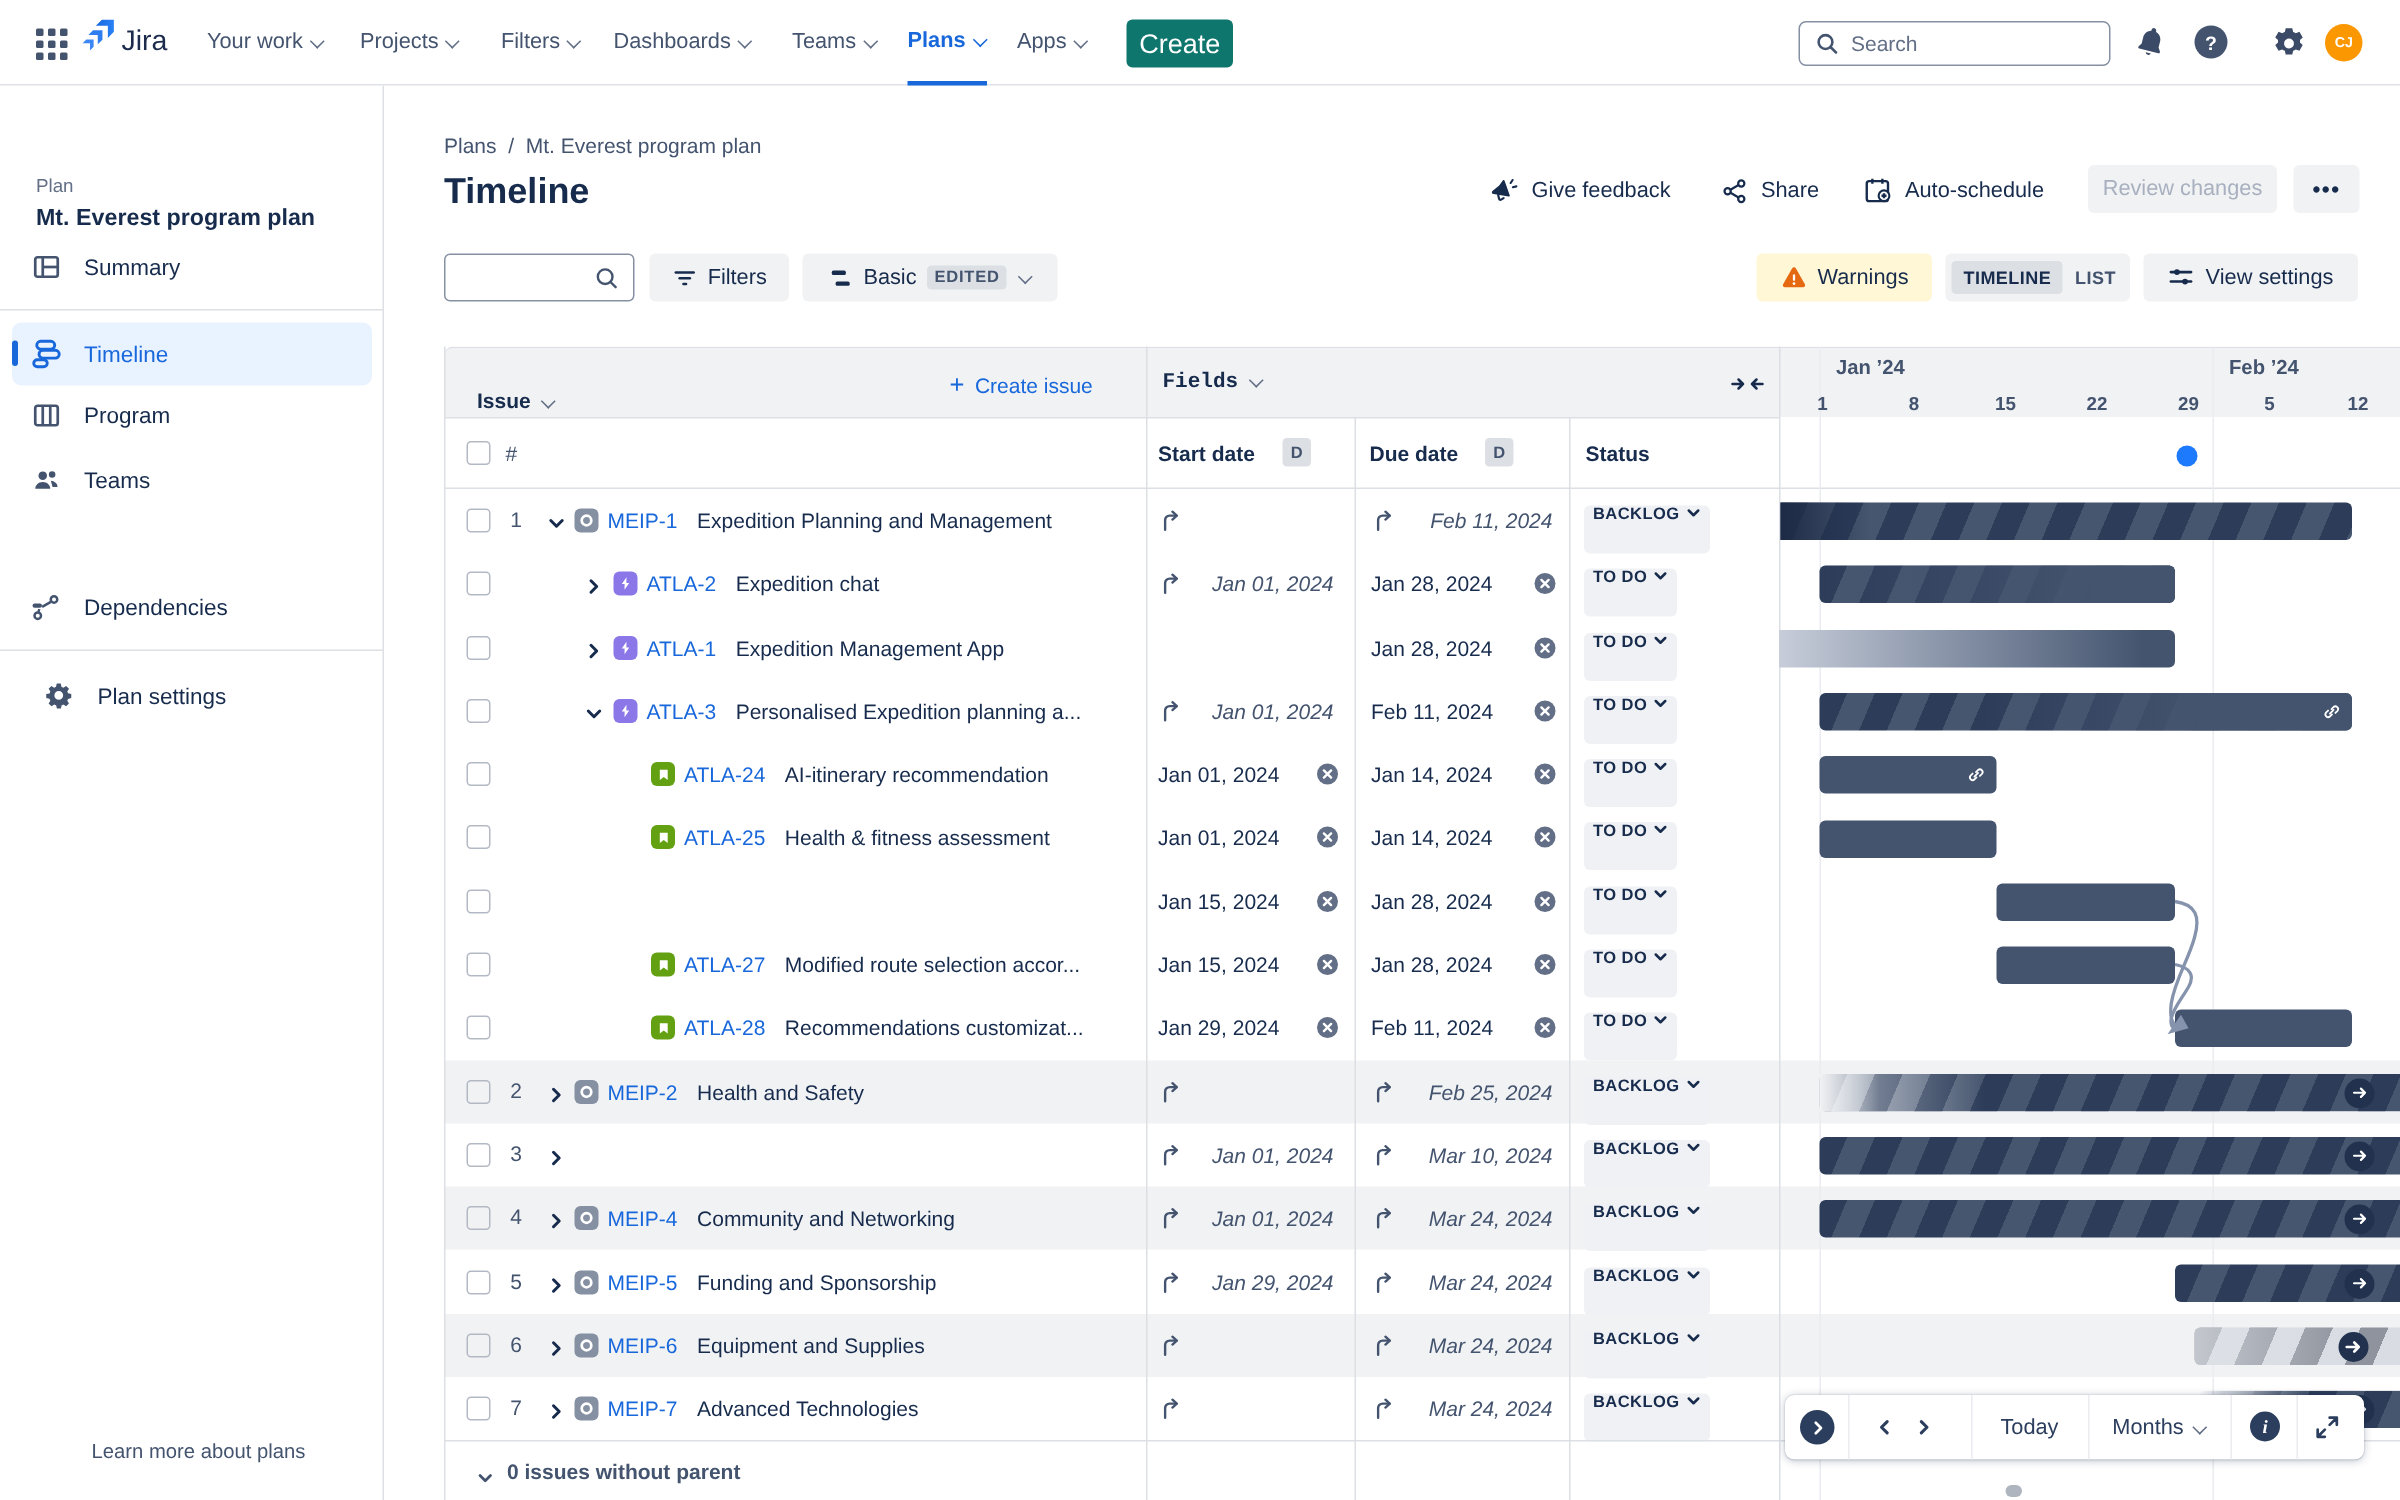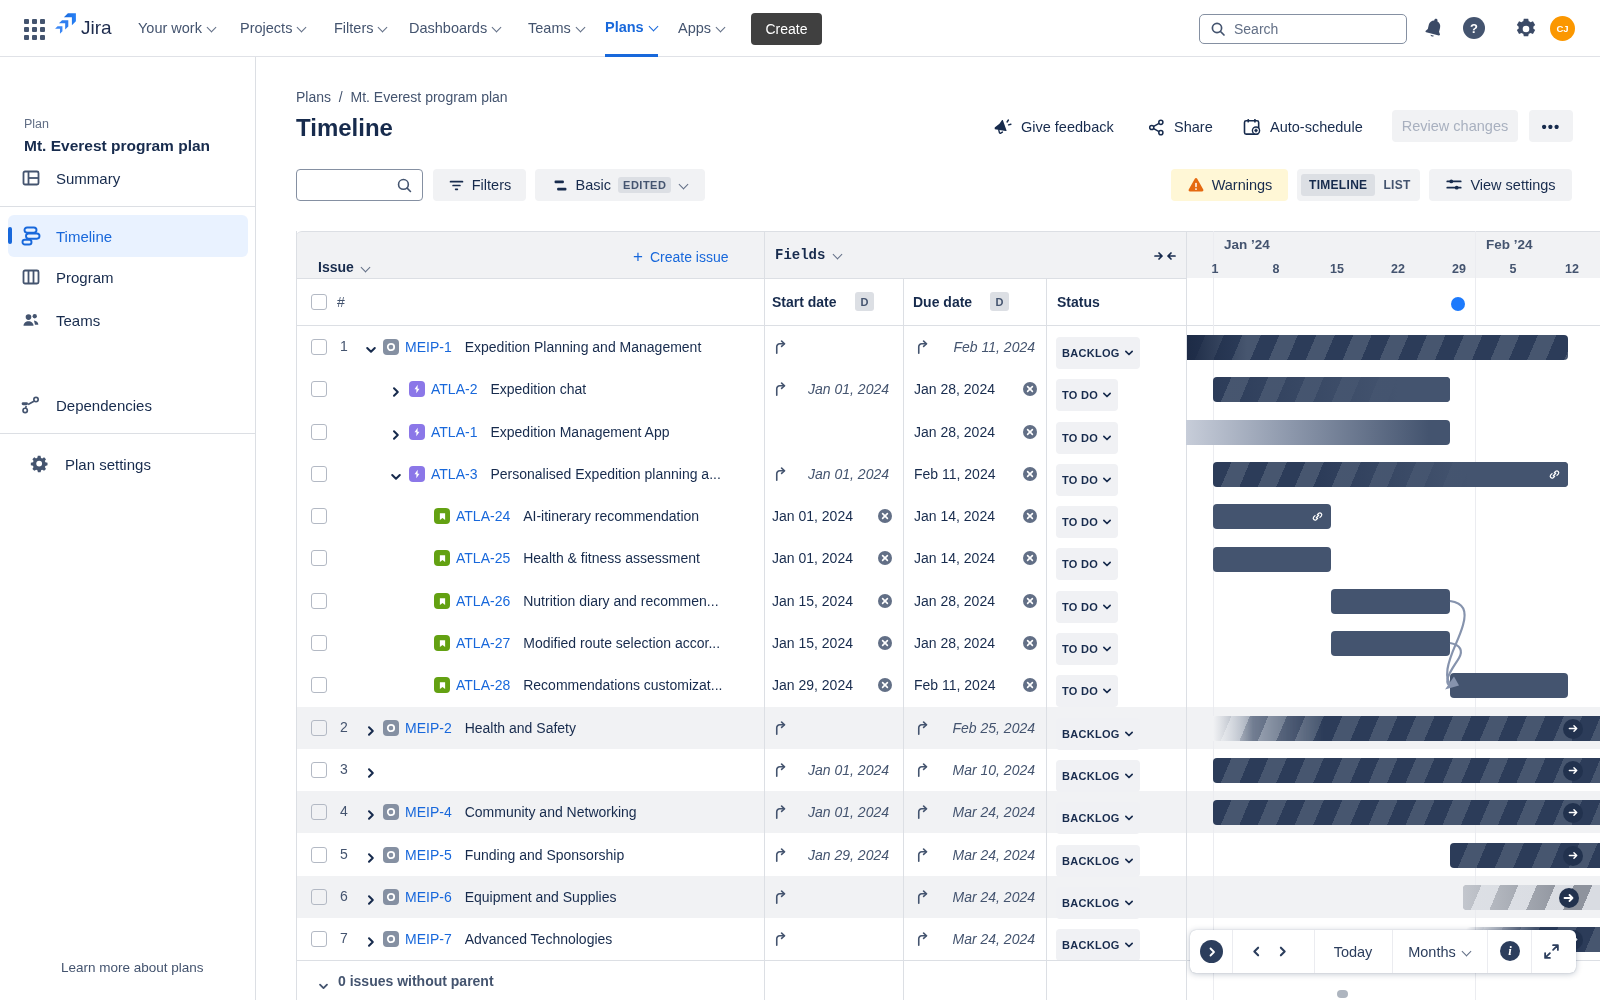--- a/index.html
+++ b/index.html
@@ -9,22 +9,22 @@
 
 #topnav { position:absolute; left:0; top:0; width:1600px; height:57px; background:#fff;
   border-bottom:1px solid #E0E2E7; z-index:50; }
 .nav-item { position:absolute; top:0; height:56px; display:flex; align-items:center;
   font-size:14.5px; color:#44546F; font-weight:500; }
 .chev { display:inline-block; width:8px; height:8px; margin-left:6px; position:relative; top:-2px;}
 .chev:before { content:""; position:absolute; left:0; top:2px; width:6px; height:6px;
   border-right:1.8px solid #626F86; border-bottom:1.8px solid #626F86; transform:rotate(45deg); }
 #plans-item { color:#1868DB; font-weight:600; border-bottom:3px solid #1868DB; height:57px; }
 #plans-item .chev:before{ border-color:#1868DB; }
-#create-btn { position:absolute; left:751px; top:13px; width:71px; height:32px; background:#404040;
-  color:#fff; font-size:14px; font-weight:500; border-radius:4px; display:flex; align-items:center; justify-content:center;}
+#create-btn { position:absolute; left:751px; top:13px; width:71px; height:32px; background:#0f766e;
+  color:#fff; font-size:18px; font-weight:500; border-radius:4px; display:flex; align-items:center; justify-content:center;}
 #nav-search { position:absolute; left:1199px; top:14px; width:208px; height:30px; border:1.6px solid #8590A2;
   border-radius:5px; display:flex; align-items:center; padding-left:10px; color:#626F86; font-size:14px; gap:8px;}
 .nav-icon { position:absolute; top:16px; width:24px; height:24px; }
 #avatar { position:absolute; left:1550px; top:16px; width:25px; height:25px; border-radius:50%;
   background:#FB9700; color:#fff; font-size:9.5px; font-weight:700; display:flex; align-items:center; justify-content:center;}
 
 
 #sidebar { position:absolute; left:0; top:57px; width:256px; height:943px; background:#fff;
   border-right:1px solid #DCDFE4; z-index:40;}
 #sb-title { position:absolute; left:24px; top:36px; font-size:15.5px; font-weight:700; color:#172B4D;margin-top:44px; }
@@ -68,21 +68,21 @@
 .cell-issue { position:absolute; top:0; height:42px; display:flex; align-items:center; }
 .ckb { position:absolute; left:15px; width:16px; height:16px; border:1.8px solid #B3B9C4; border-radius:3px; top:13px;}
 .rownum { position:absolute; left:40px; top:12px; font-size:14px; color:#44546F; width:16px; text-align:center;}
 .twirl { position:absolute; top:16px; width:10px; height:10px; }
 .ikey { font-size:14px; color:#1868DB; }
 .ititle { font-size:14px; color:#172B4D; }
 .icon16 { width:16px; height:16px; border-radius:4px; display:flex; align-items:center; justify-content:center; }
 .datecell { position:absolute; top:0; height:42px; font-size:14px; color:#172B4D; display:flex; align-items:center;}
 .ditalic { font-style:italic; color:#44546F; } 
 .stbadge { position:absolute; top:11px; height:32px; background:#F0F1F4; border-radius:4px; display:flex;
-  align-items:center; padding:0 6px; font-size:11px; font-weight:700; color:#172B4D; letter-spacing:0.3px; gap:4px;}
+  padding:0 6px; font-size:11px; font-weight:700; color:#172B4D; letter-spacing:0.3px; gap:4px;}
 
 
 #gantt { position:absolute; left:1186px; top:231px; width:414px; height:769px; overflow:hidden; }
 .gbar { position:absolute; height:25px; border-radius:4px; background:#44546F; }
 .stripes { background:repeating-linear-gradient(113deg,#2C3C59 0 17px,#47566F 17px 34px); }
 .gline { position:absolute; top:0; width:1px; height:769px; background:#EBECF0; }
 .dbadge { position:absolute; top:61px; width:19px; height:19px; background:#DCDFE4; border-radius:3px;
   font-size:11px; font-weight:700; color:#44546F; display:flex; align-items:center; justify-content:center; }
 #gtoolbar { position:absolute; left:4px; top:699px; width:386px; height:43px; background:#fff; border-radius:6px;
   box-shadow:0 1px 6px rgba(9,30,66,0.25), 0 0 1px rgba(9,30,66,0.3); display:flex; align-items:center; z-index:30;}
@@ -463,29 +463,20 @@
           <circle cx="8" cy="8" r="7" fill="#626F86"></circle>
           <path d="M5.6 5.6l4.8 4.8M10.4 5.6l-4.8 4.8" stroke="#fff" stroke-width="1.6" stroke-linecap="round"></path>
         </svg>
       </div>
 <div class="stbadge" style="left:760px;">TO DO<svg width="10" height="10" viewBox="0 0 12 12">
           <path d="M2.2 4l3.8 3.8L9.8 4" fill="none" stroke="#172B4D" stroke-width="2" stroke-linecap="round" stroke-linejoin="round"></path>
         </svg></div>
 </div>
 <div class="row" style="top:349px;">
 <div class="ckb" style="top:13px;"></div>
-<div class="cell-issue" style="left:138px; gap:6px;">
-        <span class="icon16" style="background:#63A112;">
-          <svg width="9" height="9" viewBox="0 0 12 12">
-            <path d="M2.5 1.5h7v9.2L6 8l-3.5 2.7z" fill="#fff"></path>
-          </svg>
-        </span>
-        <span class="ikey" style="margin-right:7px;">ATLA-26</span>
-        <span class="ititle">Nutrition diary and recommen...</span>
-      </div>
 <div class="datecell" style="left:476px;">Jan 15, 2024</div>
       <div class="datecell" style="left:581px;">
         <svg width="16" height="16" viewBox="0 0 16 16">
           <circle cx="8" cy="8" r="7" fill="#626F86"></circle>
           <path d="M5.6 5.6l4.8 4.8M10.4 5.6l-4.8 4.8" stroke="#fff" stroke-width="1.6" stroke-linecap="round"></path>
         </svg>
       </div>
 <div class="datecell" style="left:618px;">Jan 28, 2024</div>
       <div class="datecell" style="left:726px;">
         <svg width="16" height="16" viewBox="0 0 16 16">

